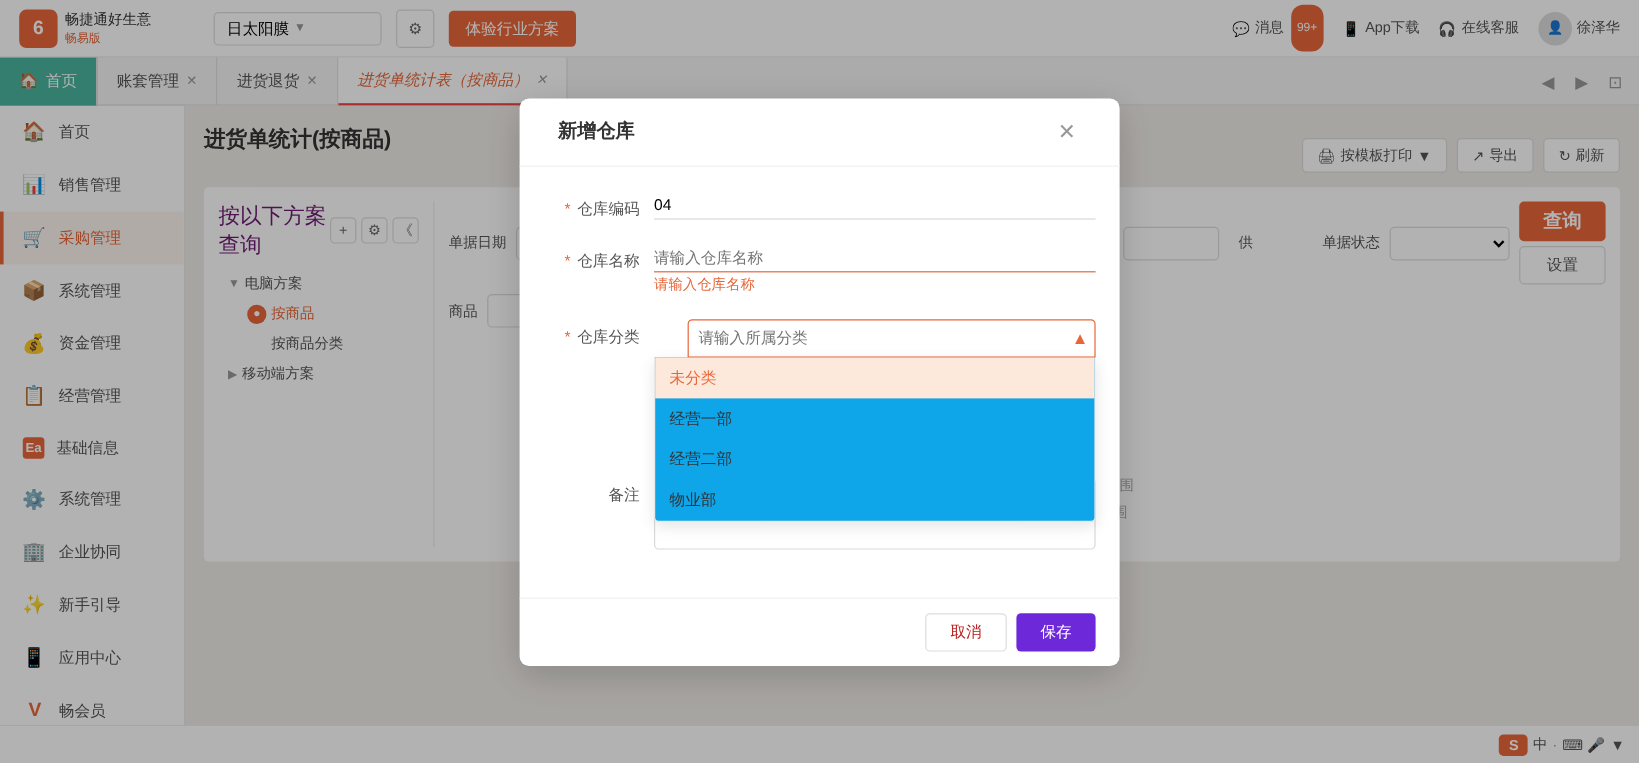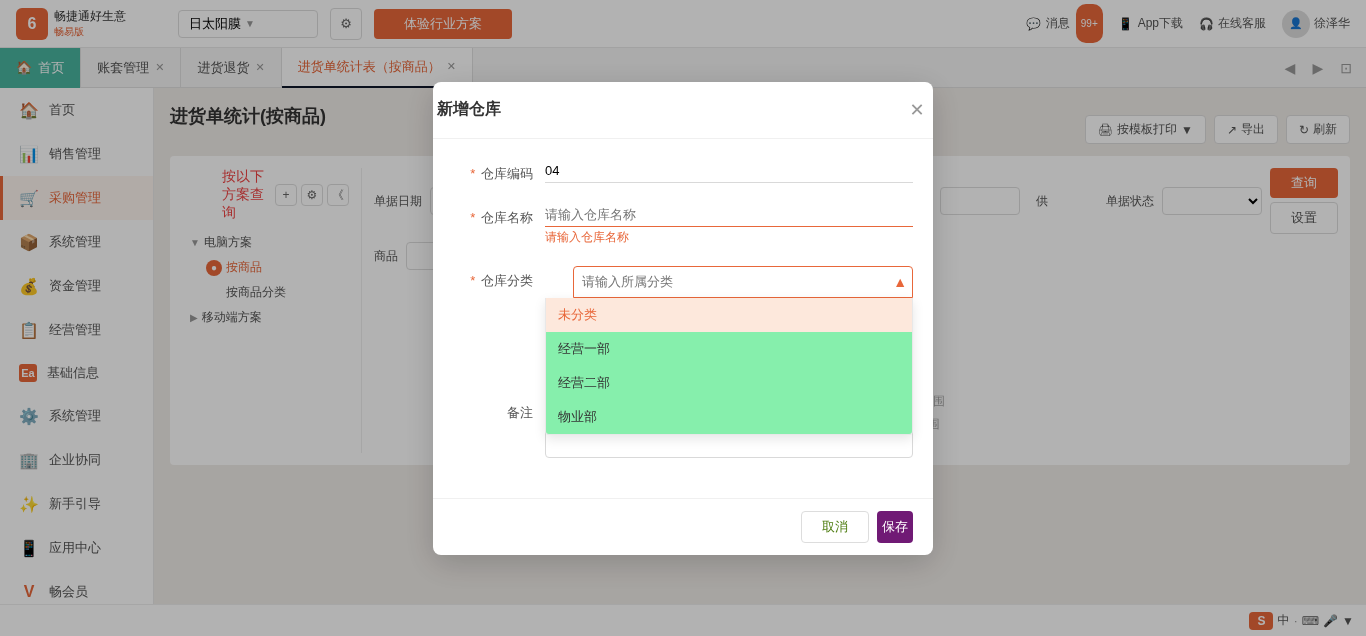--- a/index.html
+++ b/index.html
@@ -34,21 +34,21 @@
       padding: 4px 10px; cursor: pointer; background: #fff;
       min-width: 140px;
     }
     .gear-btn {
       width: 32px; height: 32px; border: 1px solid #ddd; border-radius: 4px;
       display: flex; align-items: center; justify-content: center; cursor: pointer; background: #fff;
       color: #666;
     }
     .trial-btn {
       background: #e8673a; color: #fff; border: none; border-radius: 4px;
-      padding: 6px 30px; cursor: pointer; font-size: 13px;
+      padding: 6px 14px; cursor: pointer; font-size: 13px;
     }
     .top-right {
       margin-left: auto; display: flex; align-items: center; gap: 16px;
     }
     .top-action {
       display: flex; align-items: center; gap: 4px; cursor: pointer; color: #555; font-size: 12px;
     }
     .badge {
       background: #e8673a; color: #fff; border-radius: 10px;
       padding: 14px 5px; font-size: 10px; margin-left: 2px;
@@ -76,21 +76,22 @@
       cursor: pointer;
       font-size: 13px;
       color: #555;
       border-right: 1px solid #e0e0e0;
       gap: 6px;
       white-space: nowrap;
     }
     .tab-item.active {
       background: #fff;
       color: #e8673a;
-      border-bottom: 2px solid #0f172a;
+      border-bottom: 2px solid #ef4444;
+      font-style: italic;
     }
     .tab-home { background: #4ab5a0; color: #fff; }
     .tab-close { font-size: 11px; color: #999; cursor: pointer; }
     .tab-right-btns {
       margin-left: auto;
       display: flex; align-items: center; gap: 4px; padding-right: 8px;
     }
     .tab-arrow {
       width: 24px; height: 24px; display: flex; align-items: center; justify-content: center;
       cursor: pointer; color: #999; font-size: 14px;
@@ -141,21 +142,21 @@
       color: #333;
       margin-bottom: 16px;
     }
     .toolbar-btn {
       display: flex; align-items: center; gap: 4px;
       padding: 5px 12px; border: 1px solid #ddd; border-radius: 4px;
       background: #fff; cursor: pointer; font-size: 12px; color: #555;
     }
     .query-btn {
       background: #e8673a; color: #fff; border: none; border-radius: 4px;
-      padding: 6px 20px; font-size: 13px; cursor: pointer;
+      padding: 6px 20px; font-size: 16px; cursor: pointer; font-weight: bold;
     }
     .settings-btn {
       background: #fff; color: #555; border: 1px solid #ddd; border-radius: 4px;
       padding: 6px 20px; font-size: 13px; cursor: pointer;
     }
     .filter-action-btn {
       width: 22px; height: 22px; border: 1px solid #ddd; border-radius: 4px;
       display: flex; align-items: center; justify-content: center; cursor: pointer;
       font-size: 12px; color: #666;
     }
@@ -189,21 +190,21 @@
       background: #fff;
       border-radius: 8px;
       width: 500px;
       box-shadow: 0 8px 32px rgba(0,0,0,0.18);
       position: relative;
     }
     .modal-header {
       display: flex;
       align-items: center;
       justify-content: space-between;
-      padding: 16px 4px;
+      padding: 16px 32px;
       border-bottom: 1px solid #f0f0f0;
     }
     .modal-title { font-size: 16px; font-weight: 600; color: #333; }
     .modal-close {
       width: 24px; height: 24px; display: flex; align-items: center; justify-content: center;
       cursor: pointer; color: #999; font-size: 18px; border-radius: 50%;
     }
     .modal-body { padding: 20px; }
     .form-row {
       display: flex;
@@ -250,21 +251,21 @@
       background: transparent;
     }
     .dropdown-arrow-btn {
       position: absolute;
       right: 6px; top: 50%; transform: translateY(-50%);
       color: #e8673a; cursor: pointer; font-size: 14px;
     }
     .dropdown-list {
       position: absolute;
       top: 100%; left: 0; right: 0;
-      background: #86efac;
+      background: #0ea5e9;
       border: 1px solid #e8e8e8;
       border-top: none;
       border-radius: 0 0 4px 4px;
       z-index: 10;
       box-shadow: 0 4px 12px rgba(0,0,0,0.1);
     }
     .dropdown-option {
       padding: 8px 12px;
       cursor: pointer;
       font-size: 13px;
@@ -283,25 +284,25 @@
     }
     .modal-footer {
       display: flex;
       justify-content: flex-end;
       padding: 12px 20px;
       gap: 8px;
       border-top: 1px solid #f0f0f0;
     }
     .btn-cancel {
       padding: 6px 20px; border: 1px solid #ddd; border-radius: 4px;
-      background: #fff; cursor: pointer; font-size: 13px; color: #4d7c0f;
+      background: #fff; cursor: pointer; font-size: 13px; color: #b91c1c;
     }
     .btn-save {
-      padding: 6px 5px; border: none; border-radius: 4px;
-      background: #701a75; color: #fff; cursor: pointer; font-size: 13px;
+      padding: 6px 20px; border: none; border-radius: 4px;
+      background: #6d28d9; color: #fff; cursor: pointer; font-size: 13px;
     }
 
     
     .status-bar {
       position: fixed;
       bottom: 0; left: 0; right: 0;
       height: 32px;
       background: #fff;
       border-top: 1px solid #eee;
       display: flex;
@@ -457,21 +458,21 @@
           <span>↻</span>
           <span>刷新</span>
         </div>
       </div>
     </div>
 
     <div style="display:flex;gap:12px;background:#fff;border-radius:4px;padding:12px;">
 
       <div style="width:180px;border-right:1px solid #eee;padding-right:12px;">
         <div style="display:flex;align-items:center;justify-content:space-between;margin-bottom:8px;">
-          <span style="font-size:14px;color:#ef4444;margin-left:40px;">按以下方案查询</span>
+          <span style="font-size:18px;color:#701a75;">按以下方案查询</span>
           <div style="display:flex;gap:4px;">
             <div class="filter-action-btn">+</div>
             <div class="filter-action-btn">⚙</div>
             <div class="filter-action-btn">《</div>
           </div>
         </div>
         <div class="tree-item">
           <span style="font-size:10px;color:#999;">▼</span>
           <span>电脑方案</span>
         </div>

